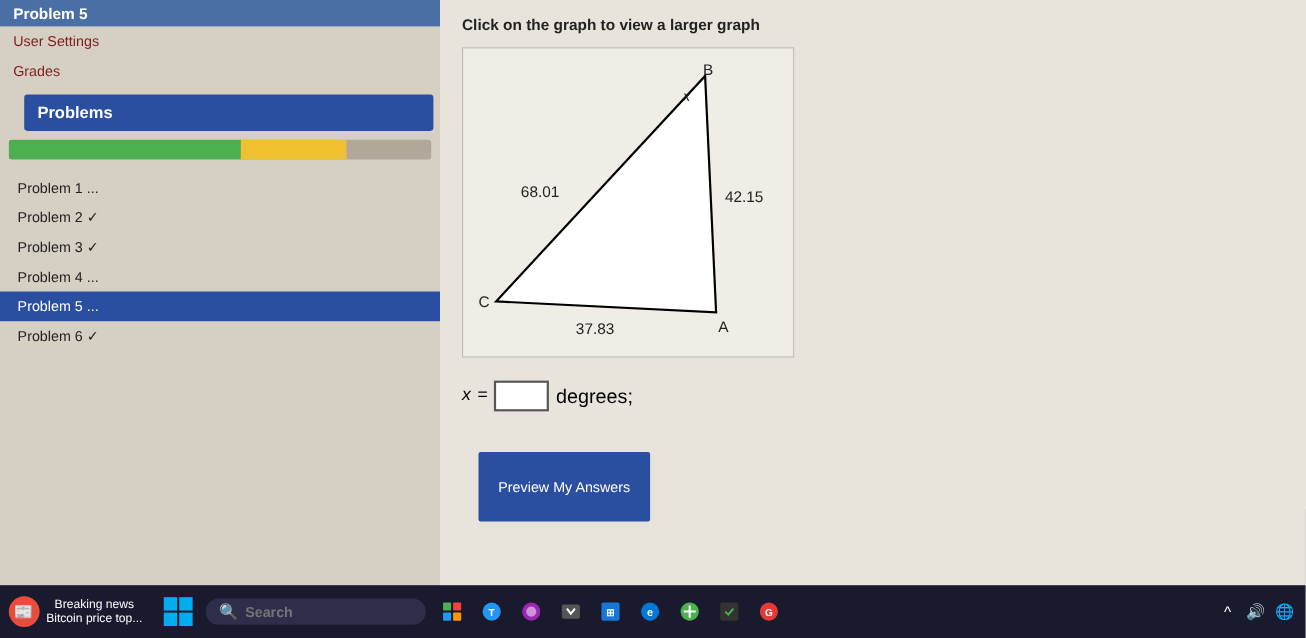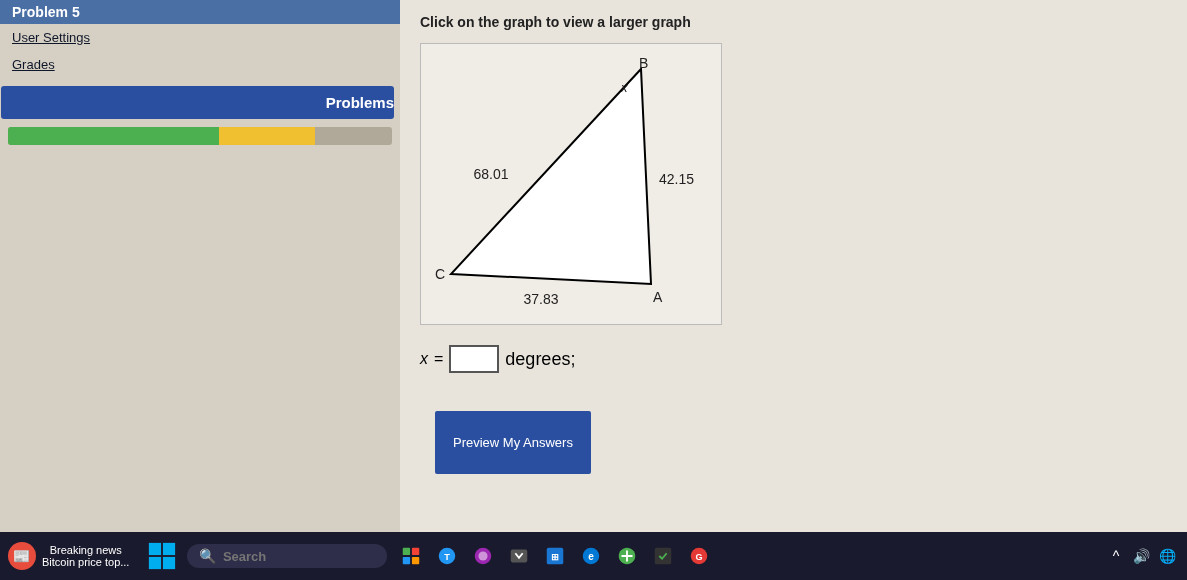--- a/index.html
+++ b/index.html
@@ -33,32 +33,31 @@
       background: #4a6fa5;
       color: white;
       padding: 4px 12px;
       font-size: 14px;
       font-weight: bold;
     }
 
     .sidebar-menu-item {
       padding: 6px 12px;
       font-size: 13px;
-      color: #0f172a;
-      cursor: pointer;
-      text-decoration: underline;
+      color: #7f1d1d;
+      cursor: pointer;
     }
 
     .problems-header {
       background: #2b4fa0;
       color: white;
-      text-align: right;
+      text-align: left;
       font-weight: bold;
-      padding: 8px 0;
-      margin: 8px 6px 4px 1px;
+      padding: 8px 12px;
+      margin: 8px 6px 4px 22px;
       border-radius: 3px;
       font-size: 15px;
     }
 
     .progress-bar-container {
       margin: 4px 8px 8px 8px;
       height: 18px;
       background: #b0a898;
       border-radius: 3px;
       overflow: hidden;
@@ -307,20 +306,28 @@
 
   <div class="sidebar">
     <div class="sidebar-top">Problem 5</div>
     <div class="sidebar-menu-item">User Settings</div>
     <div class="sidebar-menu-item">Grades</div>
     <div class="problems-header">Problems</div>
     <div class="progress-bar-container">
       <div class="progress-green"></div>
       <div class="progress-yellow"></div>
     </div>
+    <div class="problem-list">
+      <div class="problem-item">Problem 1 ...</div>
+      <div class="problem-item">Problem 2 ✓</div>
+      <div class="problem-item">Problem 3 ✓</div>
+      <div class="problem-item">Problem 4 ...</div>
+      <div class="problem-item active">Problem 5 ...</div>
+      <div class="problem-item">Problem 6 ✓</div>
+    </div>
   </div>
 
   <div class="content">
     <div class="instruction-text">
       <span class="instruction-bold">Click on the graph to view a larger graph</span><br>
     </div>
 
     <div class="graph-container">
       <svg class="triangle-svg" width="280" height="260" viewBox="0 0 280 260">
 

